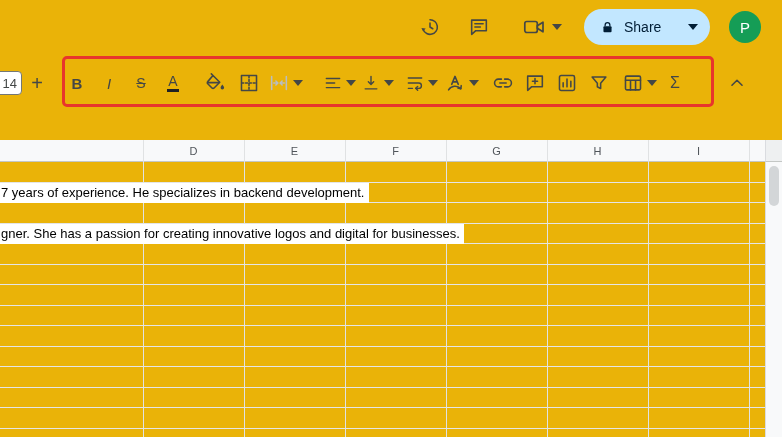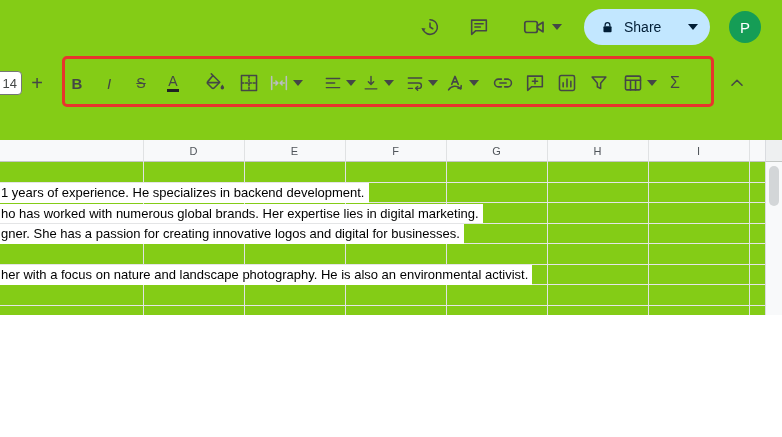--- a/index.html
+++ b/index.html
@@ -1,17 +1,17 @@
 <!DOCTYPE html>
 <html><head>
 <meta charset="utf-8">
 <style>
   html,body{margin:0;padding:0;}
   body{font-family:"Liberation Sans","DejaVu Sans",sans-serif;background:#fff;}
-  .screen{position:relative;width:782px;height:315px;overflow:hidden;background:#84cc16;}
+  .screen{position:relative;width:782px;height:437px;overflow:hidden;background:#eab308;}
 
   
   .iconbtn{position:absolute;width:28px;height:28px;border:none;background:transparent;
     display:flex;align-items:center;justify-content:center;padding:0;cursor:pointer;}
   .st{fill:none;stroke:#444746;stroke-width:1.7;stroke-linecap:round;stroke-linejoin:round;}
   .sd{fill:none;stroke:#b9bdc1;stroke-width:1.7;stroke-linecap:round;stroke-linejoin:round;}
   .caret{width:10px;height:6px;}
   .caret path{fill:#444746;}
   .meet-group{position:absolute;left:514px;top:13px;width:56px;height:28px;display:flex;
     align-items:center;justify-content:center;gap:6px;cursor:pointer;}
@@ -255,22 +255,20 @@
     <div class="row"></div>
     <div class="row"></div>
     <div class="row"></div>
     <div class="row"></div>
     <div class="row"></div>
     <div class="row"></div>
     <div class="row"></div>
     <div class="row"></div>
   </div>
 
-  <div class="celltext" style="top:183px;">1 years of experience. He specializes in backend development.</div>
-  <div class="celltext" style="top:203.5px;">ho has worked with numerous global brands. Her expertise lies in digital marketing.</div>
+  <div class="celltext" style="top:183px;">7 years of experience. He specializes in backend development.</div>
   <div class="celltext" style="top:224px;">gner. She has a passion for creating innovative logos and digital for businesses.</div>
-  <div class="celltext" style="top:265px;">her with a focus on nature and landscape photography. He is also an environmental activist.</div>
 
   <div class="vscroll"></div>
   <div class="vscroll-corner"></div>
   <div class="vthumb"></div>
 
 </div>
 
 </body></html>

